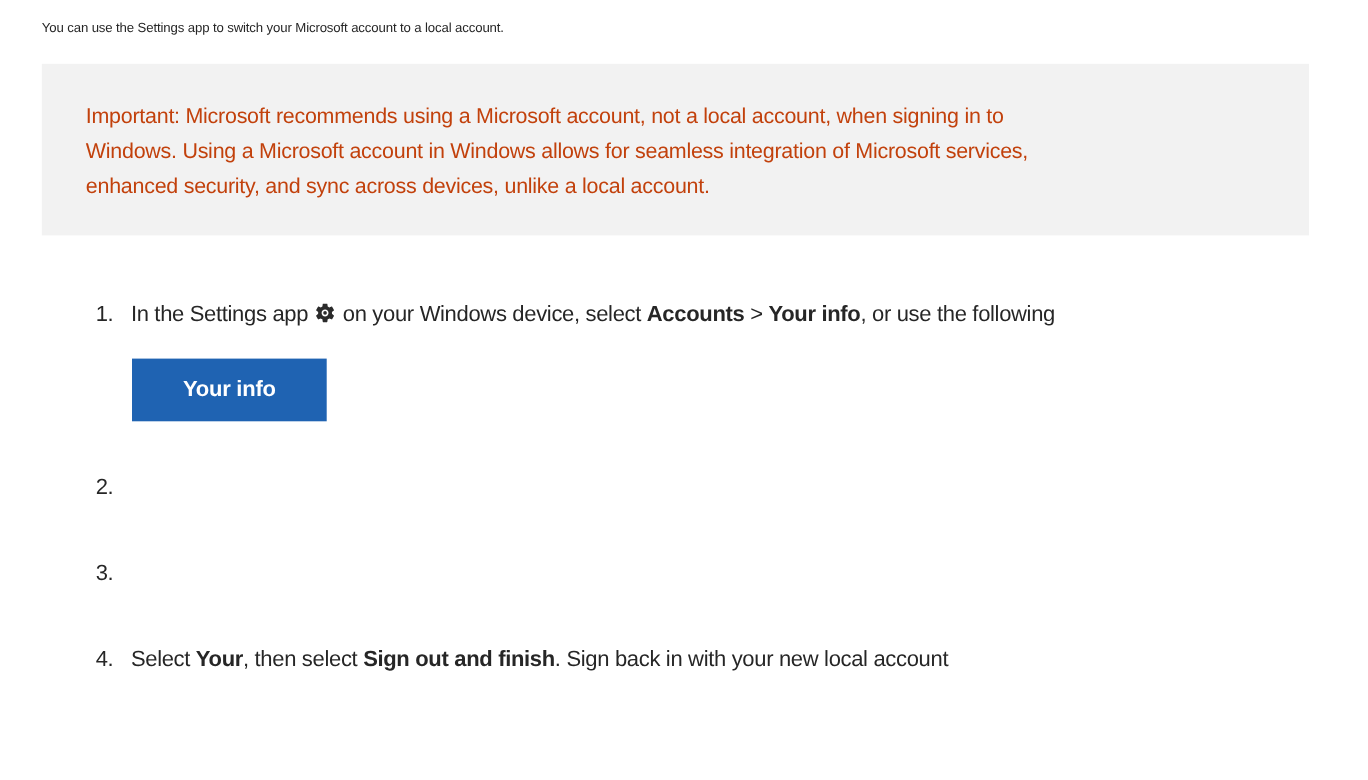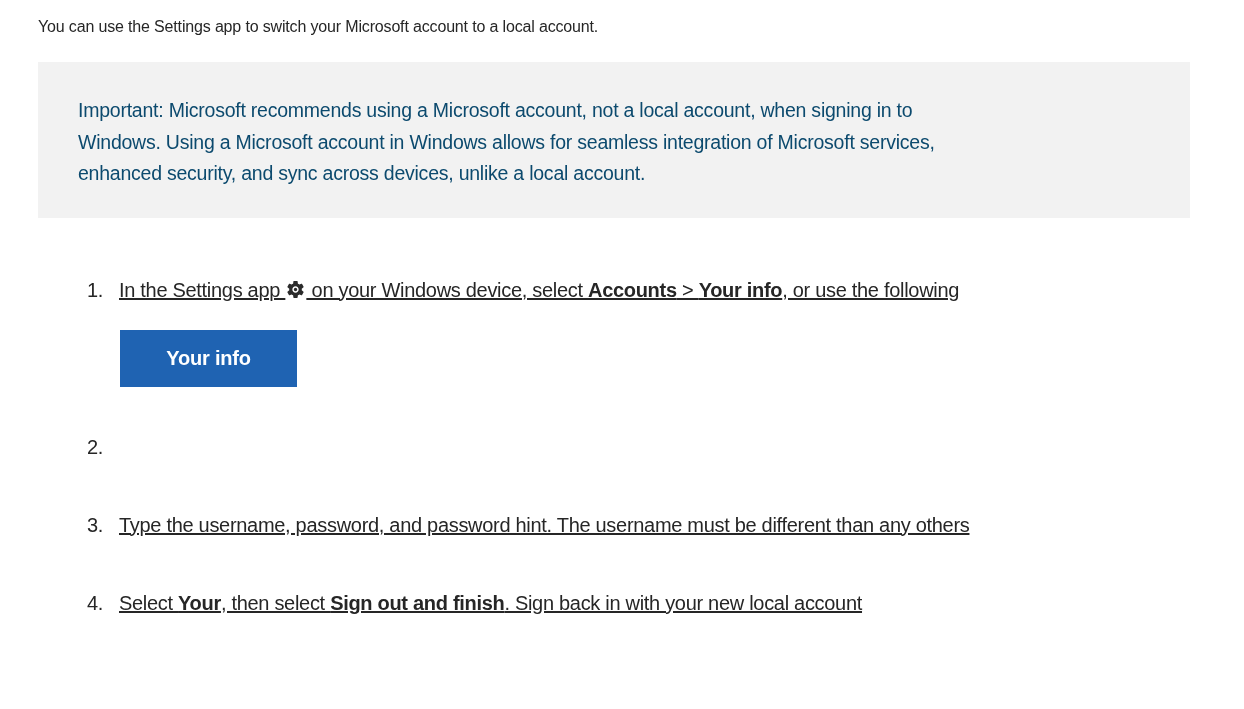--- a/index.html
+++ b/index.html
@@ -7,52 +7,52 @@
     padding: 0;
     width: 1244px;
     height: 709px;
     background: #ffffff;
     overflow: hidden;
     font-family: "Liberation Sans", sans-serif;
     color: #262626;
   }
   .intro {
     margin: 18px 0 0 38px;
-    font-size: 16px;
+    font-size: 12px;
     letter-spacing: -0.01em;
     white-space: nowrap;
   }
   .important-box {
     margin: 26px 0 0 38px;
     width: 1152px;
     box-sizing: border-box;
     background: #f2f2f2;
     padding: 33px 40px 28px 40px;
     font-size: 19.5px;
     line-height: 31.5px;
     letter-spacing: -0.012em;
-    color: #0c4a6e;
+    color: #c2410c;
   }
   .important-box .note-line { white-space: nowrap; }
   .steps { margin-top: 54px; }
   .step {
     display: flex;
     margin-left: 87px;
     margin-bottom: 42px;
     font-size: 20px;
     line-height: 36px;
     letter-spacing: -0.015em;
   }
   .step:last-child { margin-bottom: 0; }
   .step-number {
     width: 32px;
     flex-shrink: 0;
   }
   .step-body { }
-  .step-line { white-space: nowrap; text-decoration: underline; }
+  .step-line { white-space: nowrap; }
   .semibold { font-weight: 600; }
   .gear-icon {
     display: inline-block;
     width: 21px;
     height: 21px;
     vertical-align: -3px;
   }
   .gear-icon svg { display: block; width: 100%; height: 100%; fill: #2b2b2b; }
   .shortcut-button {
     margin-top: 22px;
@@ -96,21 +96,20 @@
     </div>
   </div>
 
   <div class="step">
     <div class="step-number">2.</div>
   </div>
 
   <div class="step">
     <div class="step-number">3.</div>
     <div class="step-body">
-      <div class="step-line">Type the username, password, and password hint. The username must be different than any others</div>
     </div>
   </div>
 
   <div class="step">
     <div class="step-number">4.</div>
     <div class="step-body">
       <div class="step-line"><span>Select </span><span class="semibold">Your</span><span>, then select </span><span class="semibold">Sign out and finish</span><span>. Sign back in with your new local account</span></div>
     </div>
   </div>
 

